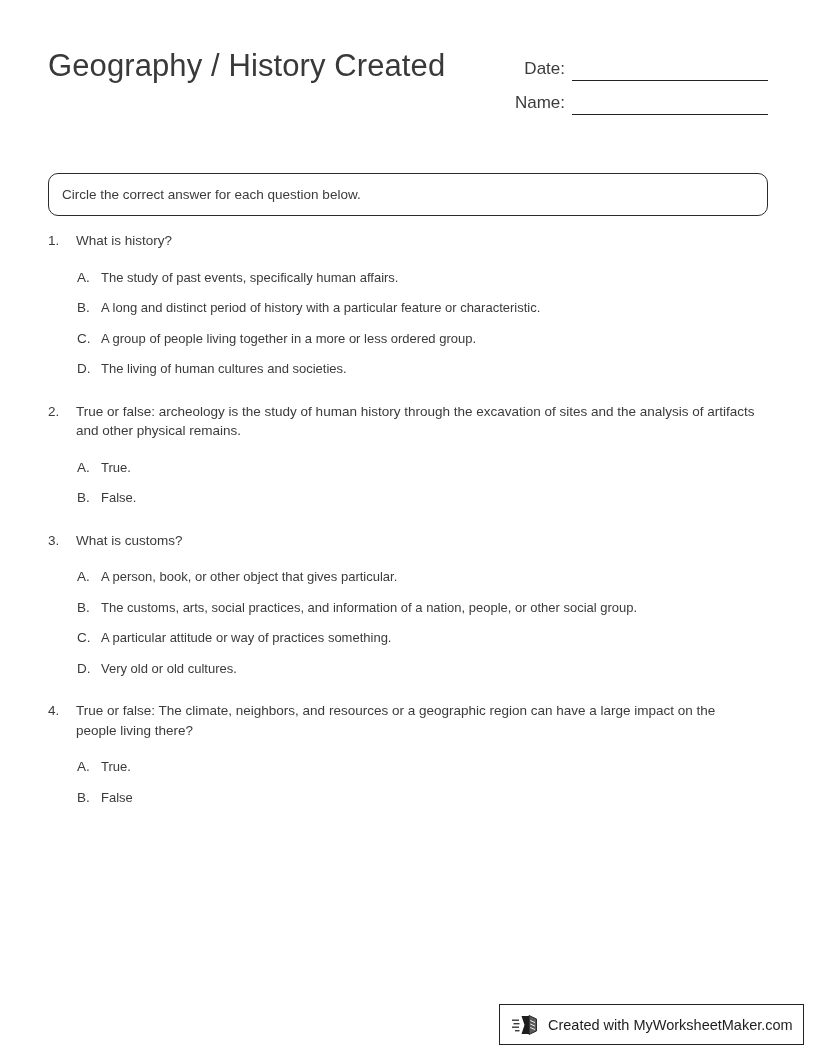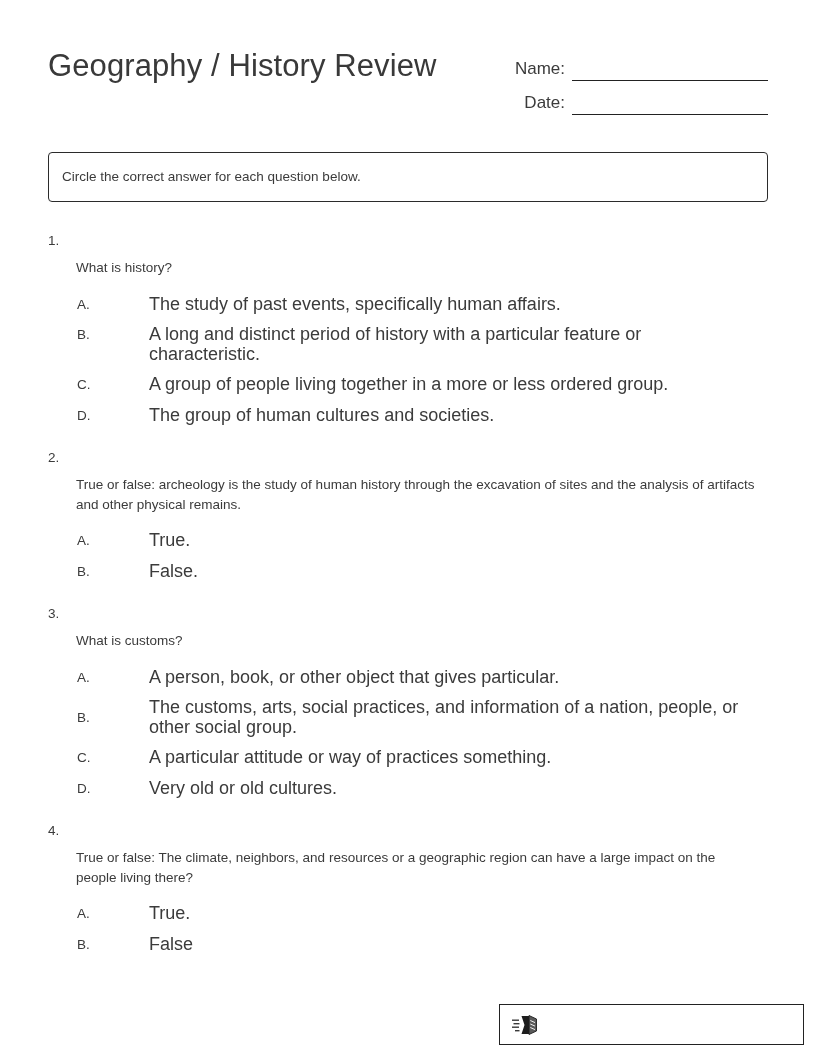--- a/index.html
+++ b/index.html
@@ -65,25 +65,25 @@
   .field-line {
     flex: 1;
     border-bottom: 1.6px solid #222222;
     height: 22px;
   }
 
   
   .instruction-box {
     position: absolute;
     left: 48px;
-    top: 152px;
+    top: 173px;
     width: 720px;
-    height: 50px;
+    height: 43px;
     border: 1.3px solid #2b2b2b;
-    border-radius: 4px;
+    border-radius: 10px;
     box-sizing: border-box;
     display: flex;
     align-items: center;
   }
   .instruction-text {
     font-size: 13.5px;
     color: #3b3b3b;
     padding-left: 13px;
     line-height: 18px;
   }
@@ -108,21 +108,20 @@
     font-size: 13.5px;
     line-height: 19px;
     color: #3b3b3b;
   }
   .question-text {
     flex: 1;
     font-size: 13.5px;
     line-height: 19.5px;
     color: #3b3b3b;
     padding-right: 10px;
-    margin-top: 27px;
   }
   .options {
     margin-top: 17px;
   }
   .option-row {
     display: flex;
     align-items: flex-start;
     margin-bottom: 11px;
   }
   .option-row.centered {
@@ -131,25 +130,24 @@
   .option-letter {
     width: 24px;
     flex: 0 0 24px;
     margin-left: 29px;
     font-size: 13.5px;
     line-height: 19px;
     color: #3b3b3b;
   }
   .option-text {
     flex: 1;
-    font-size: 18px;
+    font-size: 13px;
     line-height: 19.5px;
     color: #3b3b3b;
     padding-right: 14px;
-    margin-left: 48px;
   }
 
   
   .footer-badge {
     position: absolute;
     left: 499px;
     top: 1004px;
     width: 305px;
     height: 41px;
     border: 1.2px solid #222222;
@@ -172,29 +170,29 @@
     line-height: 20px;
     white-space: nowrap;
   }
 </style>
 </head>
 <body>
 
 <div class="page">
 
   <div class="header">
-    <div class="worksheet-title">Geography / History Review</div>
+    <div class="worksheet-title">Geography / History Created</div>
 
     <div class="name-date-block">
       <div class="field-row">
+        <span class="field-label">Date:</span>
+        <span class="field-line"></span>
+      </div>
+      <div class="field-row">
         <span class="field-label">Name:</span>
-        <span class="field-line"></span>
-      </div>
-      <div class="field-row">
-        <span class="field-label">Date:</span>
         <span class="field-line"></span>
       </div>
     </div>
   </div>
 
   <div class="instruction-box">
     <span class="instruction-text">Circle the correct answer for each question below.</span>
   </div>
 
   <div class="questions">
@@ -212,21 +210,21 @@
         <div class="option-row">
           <span class="option-letter">B.</span>
           <span class="option-text">A long and distinct period of history with a particular feature or characteristic.</span>
         </div>
         <div class="option-row">
           <span class="option-letter">C.</span>
           <span class="option-text">A group of people living together in a more or less ordered group.</span>
         </div>
         <div class="option-row">
           <span class="option-letter">D.</span>
-          <span class="option-text">The group of human cultures and societies.</span>
+          <span class="option-text">The living of human cultures and societies.</span>
         </div>
       </div>
     </div>
 
     <div class="question-block">
       <div class="question-row">
         <span class="question-number">2.</span>
         <span class="question-text">True or false: archeology is the study of human history through the excavation of sites and the analysis of artifacts and other physical remains.</span>
       </div>
       <div class="options">
@@ -298,15 +296,16 @@
       </g>
       <g fill="#5a5a5a" stroke="#1d1d1d" stroke-width="0.9">
         <polygon points="17,2.5 24.5,6 24.5,18 17,21.5"></polygon>
       </g>
       <g stroke="#ffffff" stroke-width="0.9" fill="none">
         <line x1="18.3" y1="7.5" x2="23" y2="9.6"></line>
         <line x1="18.3" y1="11" x2="23" y2="13.1"></line>
         <line x1="18.3" y1="14.5" x2="23" y2="16.6"></line>
       </g>
     </svg>
+    <span class="badge-text">Created with MyWorksheetMaker.com</span>
   </div>
 
 </div>
 
 </body></html>

